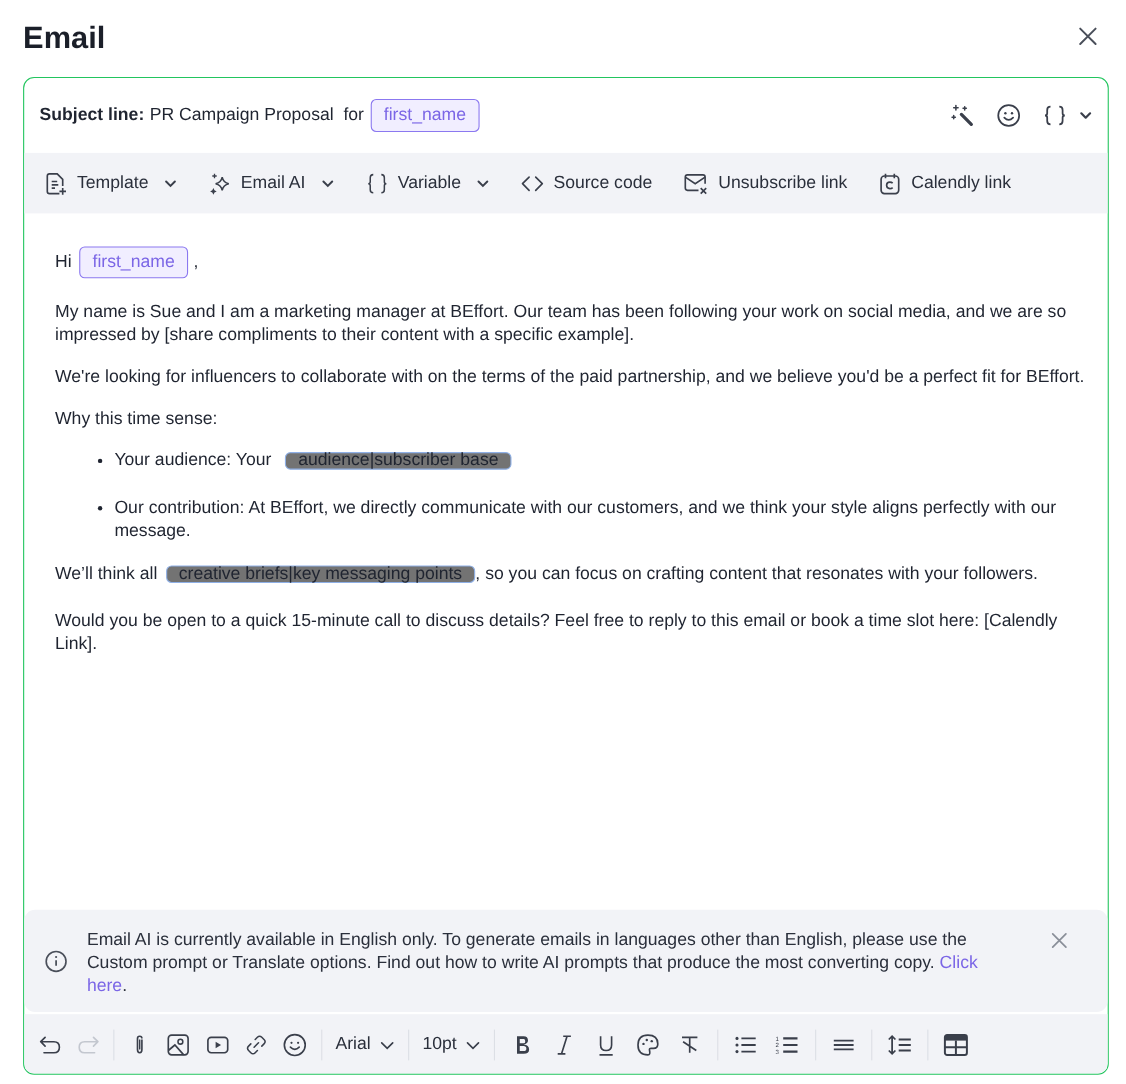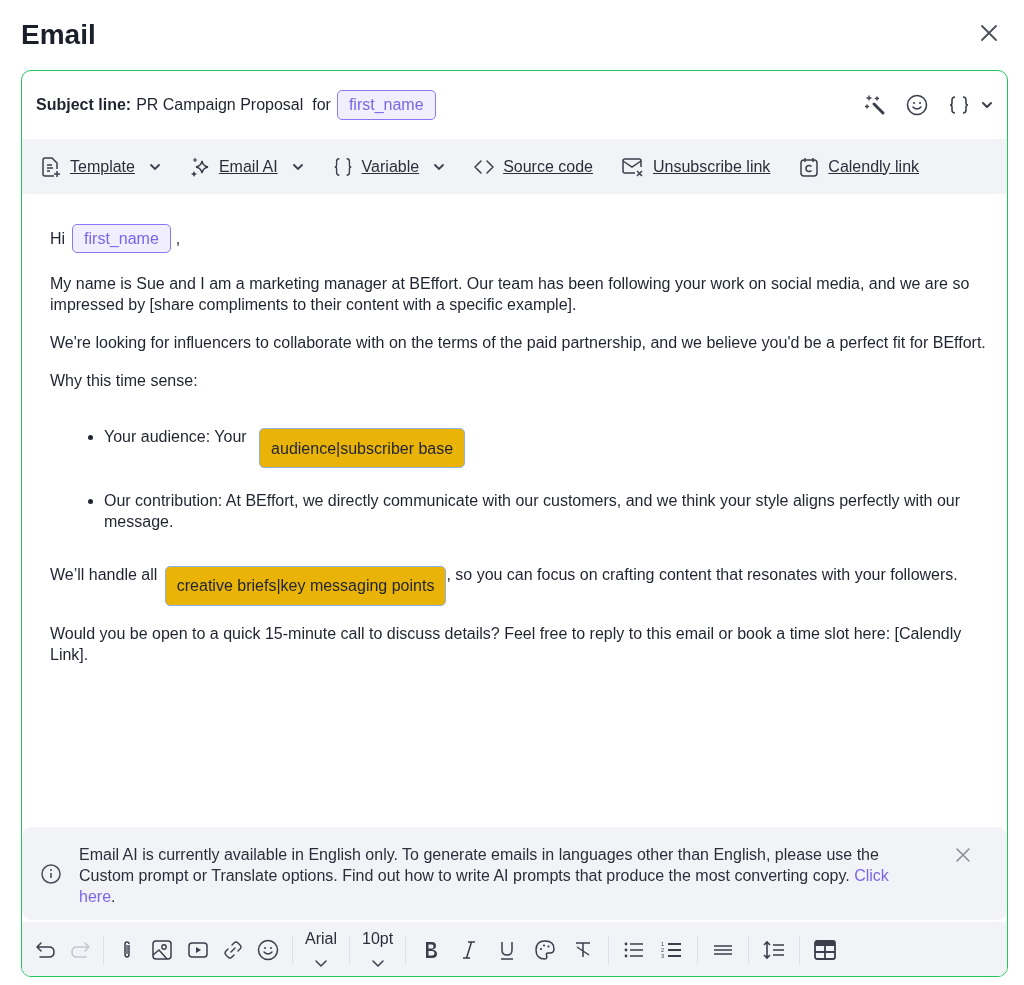--- a/index.html
+++ b/index.html
@@ -12,41 +12,41 @@
   .card { position: absolute; left: 21px; top: 70px; width: 987px; height: 907px;
           border: 1px solid #22c55e; border-radius: 10px; background: #fff; overflow: hidden; }
 
   .subject { position: absolute; left: 0; top: 0; width: 100%; height: 68px; display: flex; align-items: center; padding-left: 14px; font-size: 16px; color: #1f2430; }
   .subject .lbl { font-weight: 700; margin-right: 5px; }
   .chip-purple { display: inline-flex; align-items: center; height: 30px; padding: 0 11px; margin-left: 6px;
                  border: 1px solid #8b78f0; border-radius: 5px; background: #f1eeff; color: #7b66e6; font-size: 16px; }
   .subj-icons { position: absolute; right: 14px; top: 22px; display: flex; align-items: center; gap: 18px; }
   .subj-icons svg { display: block; }
 
-  .toolbar { position: absolute; left: 0; top: 68px; width: 100%; height: 55px; background: #f2f3f7; display: flex; align-items: center; padding-left: 18px; font-size: 16px; color: #2a2f3b; text-decoration: underline; }
+  .toolbar { position: absolute; left: 0; top: 68px; width: 100%; height: 55px; background: #f2f3f7; display: flex; align-items: center; padding-left: 18px; font-size: 16px; color: #2a2f3b; }
   .tb-item { display: flex; align-items: center; margin-right: 28px; cursor: pointer; white-space: nowrap; }
   .tb-item .ic { margin-right: 8px; display: flex; }
   .tb-item .chev { margin-left: 14px; display: flex; }
 
   .body { position: absolute; left: 28px; top: 153px; width: 940px; font-family: Liberation Sans, sans-serif; font-size: 16px; line-height: 21px; color: #1f2430; }
   .body p { margin-bottom: 17px; }
-  .chip-blue { display: inline-flex; align-items: center; height: 40px; padding: 0 11px; border: 1px solid #8fb0e6; border-radius: 5px; background: #eab308; color: #1f2430; vertical-align: middle; margin-top: 20px; }
+  .chip-blue { display: inline-flex; align-items: center; height: 16px; padding: 0 11px; border: 1px solid #8fb0e6; border-radius: 5px; background: #737373; color: #1f2430; vertical-align: middle; }
   .body ul { margin-left: 54px; list-style: disc; }
   .body li { margin-bottom: 16px; }
 
   .notice { position: absolute; left: 0; top: 756px; width: 100%; height: 93px; background: #f2f3f7; border-radius: 10px; }
   .notice-text { position: absolute; left: 57px; top: 17px; width: 840px; font-size: 16px; line-height: 21px; color: #2a2f3b; }
   .notice-text a { color: #7b66e6; text-decoration: none; }
   .notice-info { position: absolute; left: 18px; top: 36px; }
   .notice-close { position: absolute; left: 932px; top: 19px; cursor: pointer; }
 
   .bottom { position: absolute; left: 0; top: 851px; width: 100%; height: 56px; background: #f2f3f7; display: flex; align-items: center; padding-left: 13px; font-size: 16px; color: #2a2f3b; }
   .bt { display: flex; align-items: center; justify-content: center; height: 30px; margin-right: 12px; cursor: pointer; }
   .sep { width: 1px; height: 28px; background: #dcdfe5; margin-right: 12px; }
-  .dd { display: flex; align-items: center; gap: 8px; margin-right: 12px; cursor: pointer; flex-direction: column; }
+  .dd { display: flex; align-items: center; gap: 8px; margin-right: 12px; cursor: pointer; }
 </style>
 </head>
 <body>
 
 <div class="title">Email</div>
 <div class="close-x">
   <svg width="22" height="22" viewBox="0 0 22 22">
       <path d="M4 4 L18 18 M18 4 L4 18" stroke="#4a4f5a" stroke-width="1.8" stroke-linecap="round"></path>
     </svg>
 </div>
@@ -166,21 +166,21 @@
     <p>We're looking for influencers to collaborate with on the terms of the paid partnership, and we believe you'd be a perfect fit for BEffort.</p>
     <p>Why this time sense:</p>
     <ul>
       <li style="margin-bottom:22px">
         <span>Your audience: Your</span>
         <span class="chip-blue" style="margin-left:8px">audience|subscriber base</span>
       </li>
       <li>Our contribution: At BEffort, we directly communicate with our customers, and we think your style aligns perfectly with our message.</li>
     </ul>
     <p style="line-height:30px;margin-top:-2px">
-      <span>We’ll handle all</span>
+      <span>We’ll think all</span>
       <span class="chip-blue" style="margin-left:3px">creative briefs|key messaging points</span><span>, so you can focus on crafting content that resonates with your followers.</span>
     </p>
     <p>Would you be open to a quick 15-minute call to discuss details? Feel free to reply to this email or book a time slot here: [Calendly Link].</p>
   </div>
 
   <div class="notice">
     <span class="notice-info"><svg width="22" height="22" viewBox="0 0 22 22">
           <circle cx="11" cy="11" r="9" fill="none" stroke="#4a4f5a" stroke-width="1.5"></circle>
           <path d="M11 10 V15" stroke="#4a4f5a" stroke-width="1.6"></path>
           <circle cx="11" cy="7" r="1" fill="#4a4f5a"></circle>

